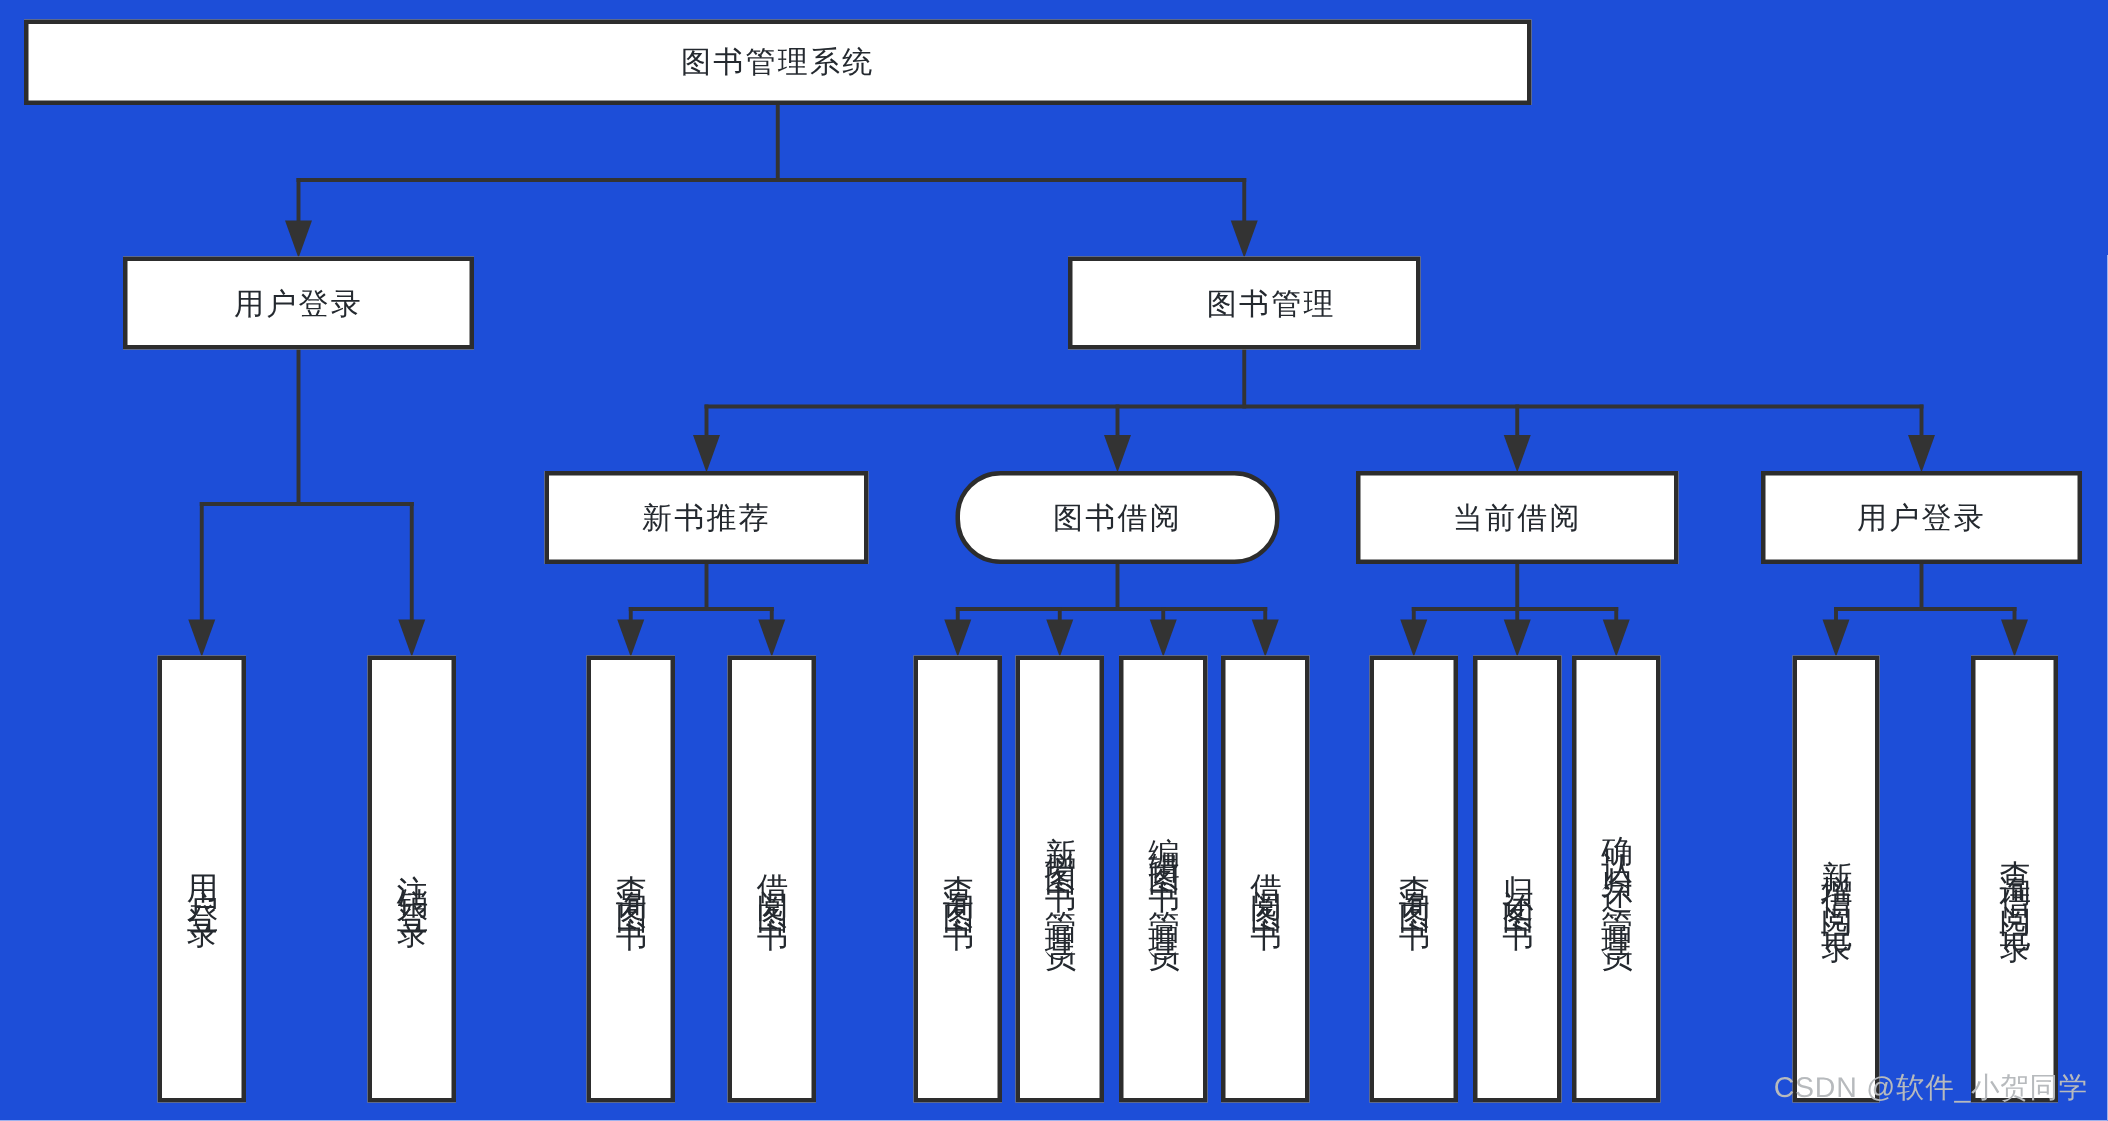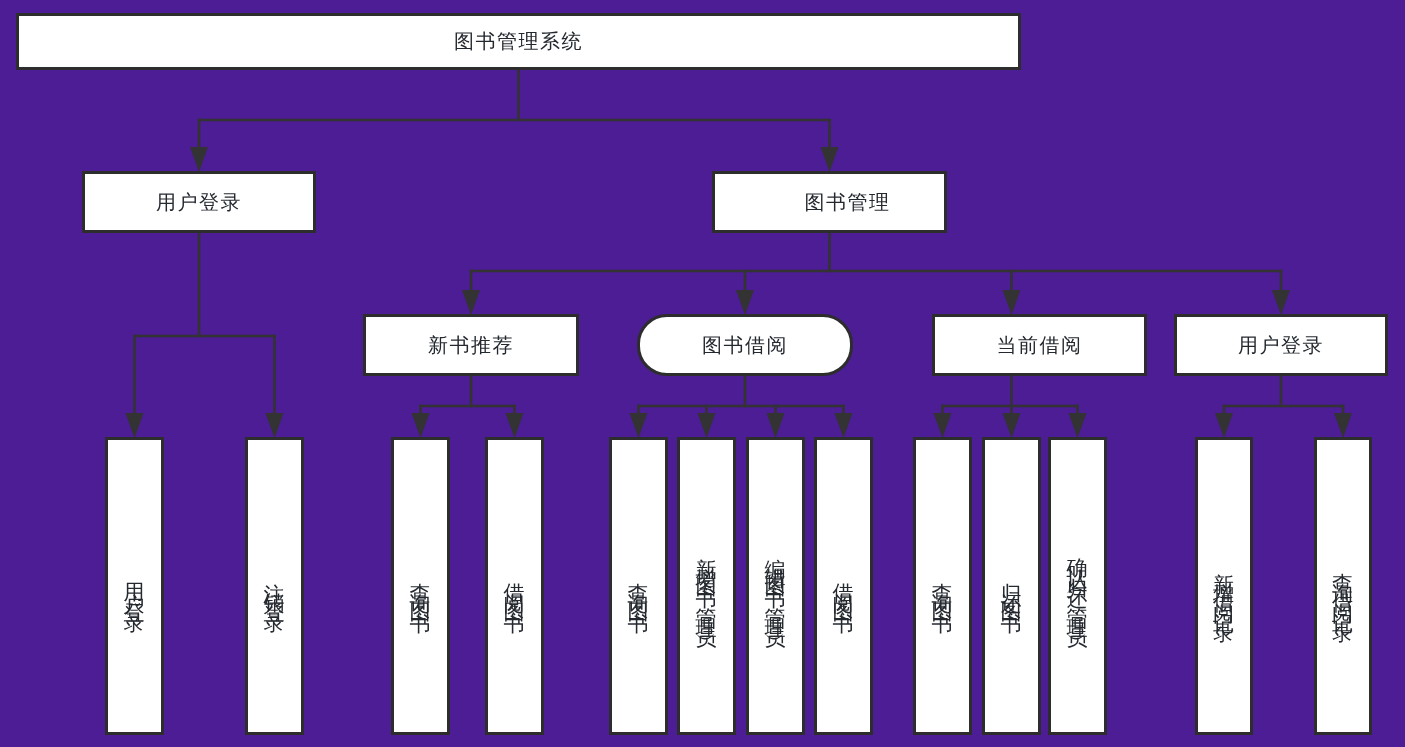--- a/index.html
+++ b/index.html
@@ -1,17 +1,17 @@
 <!DOCTYPE html>
 <html><head>
 <meta charset="utf-8">
 <style>
   html,body{margin:0;padding:0;background:#ffffff;}
   body{width:1405px;height:747px;font-family:"Liberation Sans","DejaVu Sans",sans-serif;}
-  #canvas{position:relative;width:1405px;height:747px;background:#4c1d95;overflow:hidden;text-decoration:underline;}
+  #canvas{position:relative;width:1405px;height:747px;background:#1d4ed8;overflow:hidden;text-decoration:underline;}
   #connector-svg{position:absolute;left:0;top:0;width:1405px;height:747px;}
   .node{position:absolute;box-sizing:border-box;background:var(--box-fill,#fff);
         border:3px solid var(--box-border,#2d2d2d);
         display:flex;align-items:center;justify-content:center;
         color:var(--text,#24292f);}
   .node-h{font-size:20px;letter-spacing:1.5px;white-space:nowrap;}
   .node-v{writing-mode:vertical-rl;font-size:21px;letter-spacing:10px;
           line-height:1;text-align:center;}
   #watermark{position:absolute;right:13px;bottom:9px;font-size:19px;
              color:var(--watermark,#b7babd);white-space:nowrap;letter-spacing:0.5px;}
@@ -73,29 +73,30 @@
       <polygon points="1224,438 1215,413 1233,413" fill="#333333"></polygon>
       <line x1="1343" y1="406" x2="1343" y2="425" stroke="#333333" stroke-width="2.6" stroke-linecap="square"></line>
       <polygon points="1343,438 1334,413 1352,413" fill="#333333"></polygon>
     </svg>
   <div id="nodes-layer">
       <div class="node node-h" style="left: 16px; top: 13px; width: 1005px; height: 57px;">图书管理系统</div>
       <div class="node node-h" style="left: 82px; top: 171px; width: 234px; height: 62px;">用户登录</div>
       <div class="node node-h" style="left: 712px; top: 171px; width: 235px; height: 62px; padding-left: 36px;">图书管理</div>
       <div class="node node-h" style="left: 363px; top: 314px; width: 216px; height: 62px;">新书推荐</div>
       <div class="node node-h" style="left: 637px; top: 314px; width: 216px; height: 62px; border-radius: 30px;">图书借阅</div>
-      <div class="node node-h" style="left: 904px; top: 314px; width: 215px; height: 62px; margin-left: 28px;">当前借阅</div>
+      <div class="node node-h" style="left: 904px; top: 314px; width: 215px; height: 62px;">当前借阅</div>
       <div class="node node-h" style="left: 1174px; top: 314px; width: 214px; height: 62px;">用户登录</div>
       <div class="node node-v" style="left: 105px; top: 437px; width: 59px; height: 298px;">用户登录</div>
       <div class="node node-v" style="left: 245px; top: 437px; width: 59px; height: 298px;">注销登录</div>
       <div class="node node-v" style="left: 391px; top: 437px; width: 59px; height: 298px;">查询图书</div>
       <div class="node node-v" style="left: 485px; top: 437px; width: 59px; height: 298px;">借阅图书</div>
       <div class="node node-v" style="left: 609px; top: 437px; width: 59px; height: 298px;">查询图书</div>
       <div class="node node-v" style="left: 677px; top: 437px; width: 59px; height: 298px;">新增图书（管理员）</div>
       <div class="node node-v" style="left: 746px; top: 437px; width: 59px; height: 298px;">编辑图书（管理员）</div>
       <div class="node node-v" style="left: 814px; top: 437px; width: 59px; height: 298px;">借阅图书</div>
       <div class="node node-v" style="left: 913px; top: 437px; width: 59px; height: 298px;">查询图书</div>
       <div class="node node-v" style="left: 982px; top: 437px; width: 59px; height: 298px;">归还图书</div>
       <div class="node node-v" style="left: 1048px; top: 437px; width: 59px; height: 298px;">确认归还（管理员）</div>
       <div class="node node-v" style="left: 1195px; top: 437px; width: 58px; height: 298px;">新增借阅记录</div>
       <div class="node node-v" style="left: 1314px; top: 437px; width: 58px; height: 298px;">查询借阅记录</div>
     </div>
+  <div id="watermark">CSDN @软件_小贺同学</div>
 </div>
 
 </body></html>

